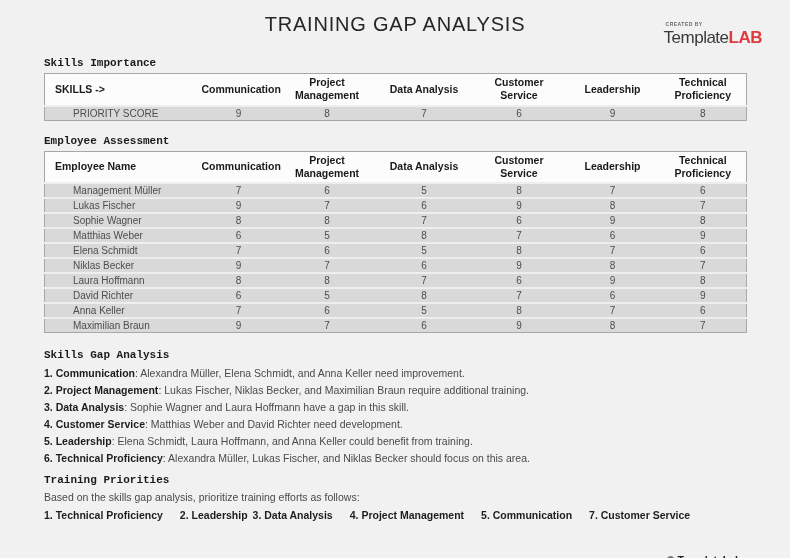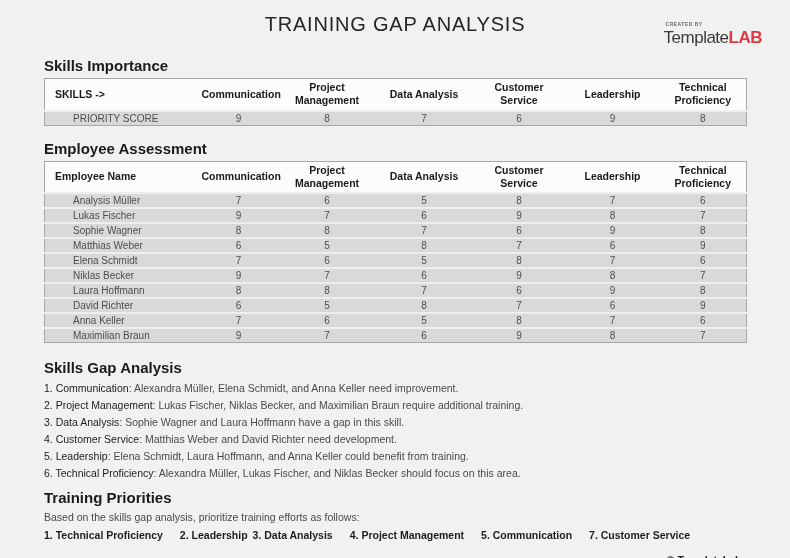--- a/index.html
+++ b/index.html
@@ -24,24 +24,25 @@
     text-align: center;
     font-size: 20px;
     font-weight: normal;
     color: #262626;
     letter-spacing: 0.8px;
   }
 
   .content { width: 702px; margin-left: 44px; }
 
   h2.section {
-    font-size: 15px;
+    font-size: 11px;
     font-weight: bold;
     color: #1b1b1b;
     margin: 0 0 4px 0;
+    font-family: Liberation Mono, monospace;
   }
   .mt-first { margin-top: 21px !important; }
   .mt-table2 { margin-top: 14px !important; }
   .mt-gap { margin-top: 16px !important; }
   .mt-train { margin-top: 7px !important; }
 
   table {
     width: 702px;
     table-layout: fixed;
     border-collapse: collapse;
@@ -68,21 +69,21 @@
     vertical-align: middle;
     padding: 1px 3px;
     background: #d9d9d9;
     border-top: 2px solid #eeeeee;
   }
   tbody td.first { text-align: left; padding-left: 28px; }
 
   
   .gap-list { margin-top: 0; }
   .gap-item { font-size: 10.5px; line-height: 17px; color: #4a4a4a; }
-  .gap-item .lead { font-weight: normal; color: #1d1d1d; }
+  .gap-item .lead { font-weight: bold; color: #1d1d1d; }
 
   
   .intro { font-size: 10.5px; color: #4a4a4a; margin-top: 2px; line-height: 15px; }
   .priority-line { margin-top: 2px; font-size: 10.5px; line-height: 16px; }
   .priority-line span { font-weight: bold; color: #1d1d1d; margin-right: 17px; }
   .priority-line span:nth-child(2) { margin-right: 5px; }
   .priority-line span:last-child { margin-right: 0; }
 
   .footer {
     position: absolute;
@@ -160,21 +161,21 @@
             <th>Communication</th>
             <th>Project Management</th>
             <th>Data Analysis</th>
             <th>Customer Service</th>
             <th>Leadership</th>
             <th>Technical Proficiency</th>
           </tr>
         </thead>
       <tbody id="ea-body">
           <tr>
-            <td class="first">Analysis Müller</td>
+            <td class="first">Management Müller</td>
             <td>7</td>
             <td>6</td>
             <td>5</td>
             <td>8</td>
             <td>7</td>
             <td>6</td>
           </tr>
           <tr>
             <td class="first">Lukas Fischer</td>
             <td>9</td>

